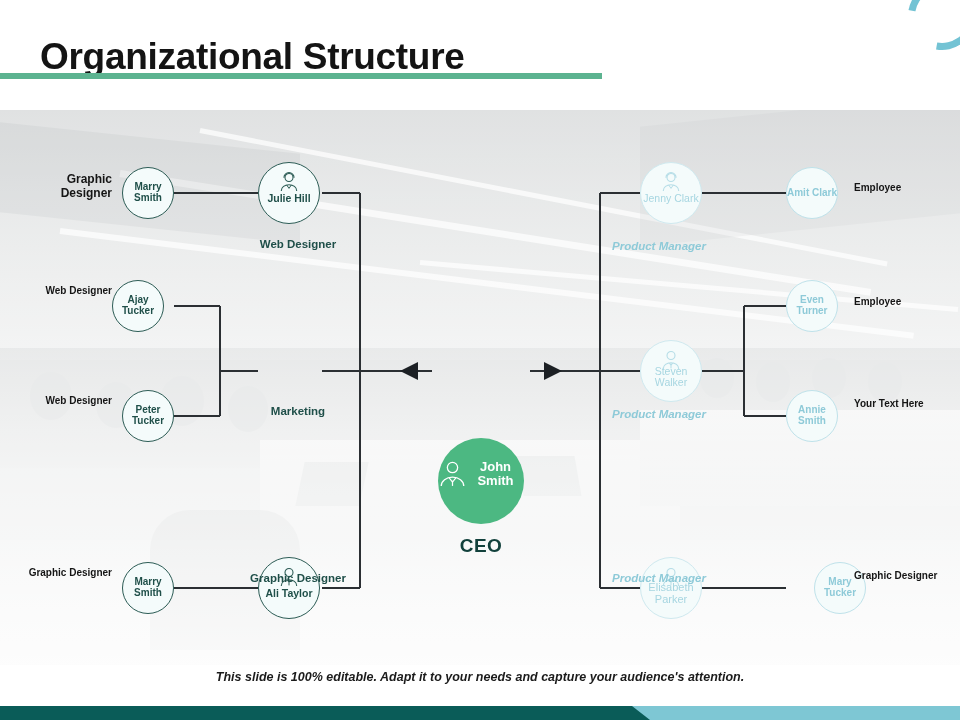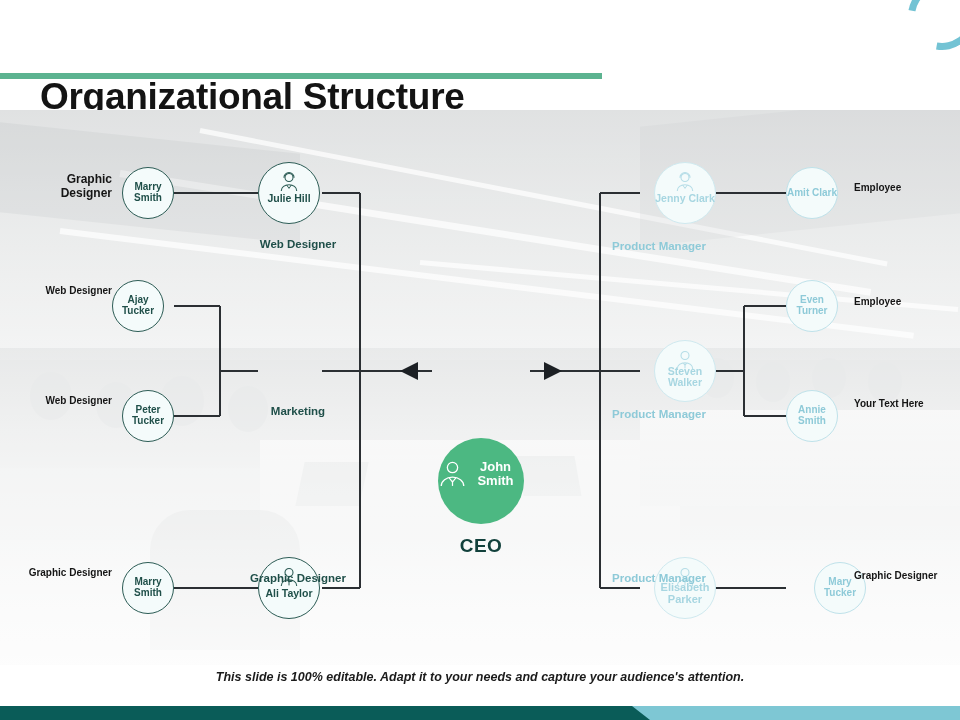--- a/index.html
+++ b/index.html
@@ -18,21 +18,20 @@
 
   
   #page-title{
     position:absolute;
     left:40px; top:36px;
     font-size:37px;
     font-weight:bold;
     color:#141414;
     letter-spacing:-0.3px;
     white-space:nowrap;
-    margin-top:40px;
   }
   #title-rule{
     position:absolute;
     left:0; top:73px;
     width:602px; height:6px;
     background:#5cb390;
   }
   #corner-ring{
     position:absolute;
     right:-16px; top:-18px;
@@ -103,23 +102,22 @@
   .small-r{
     width:52px; height:52px;
     border:1.4px solid #bfe2ea;
     color:#8ecad8;
     font-size:10px; font-weight:bold;
   }
   .big-r{
     width:62px; height:62px;
     border:1.6px solid #cfe9ef;
     color:#a7d6e1;
-    font-size:10.5px; font-weight:bold;
+    font-size:10.5px; font-weight:normal;
     padding-top:12px;
-    margin-left:14px;
   }
   .node .avatar{
     position:absolute;
     top:9px; left:50%;
     transform:translateX(-50%);
     width:22px; height:20px;
   }
 
   
   #ceo-node{
@@ -147,21 +145,21 @@
   }
 
   
   .role{
     position:absolute;
     font-size:11.5px; font-weight:bold;
     line-height:1.15;
     white-space:pre-line;
   }
   .role-dark{ color:#1f4f49; }
-  .role-blue{ color:#8ecad8; }
+  .role-blue{ color:#8ecad8;font-style:italic; }
   .outer{
     position:absolute;
     font-size:10px; font-weight:bold;
     line-height:1.2;
     color:#151515;
     white-space:pre-line;
   }
   .outer-r{ text-align:left; }
   .outer-l{ text-align:right; }
 

